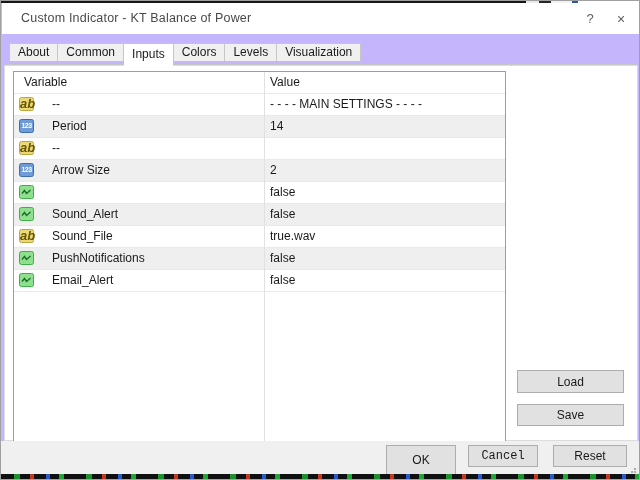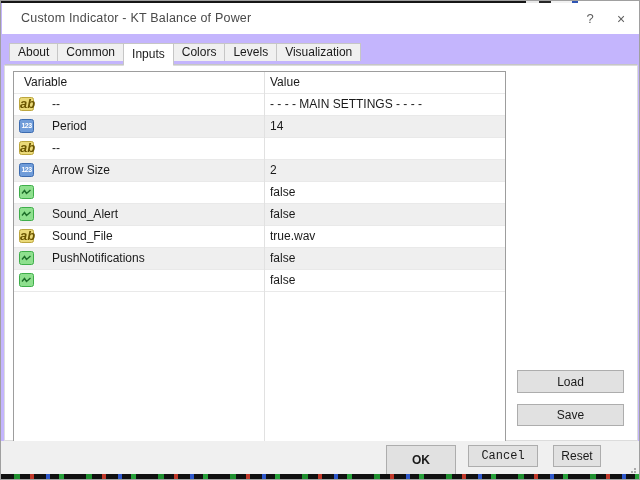--- a/index.html
+++ b/index.html
@@ -61,23 +61,23 @@
     font-size:7px; line-height:12px; letter-spacing:-0.5px;}
   .picon.bool{background:#8ee08e; border:1px solid #3fae4a; padding:0;}
   .picon.bool svg{display:block; margin:2px auto 0;}
   
   .btn{position:absolute; background:#e1e1e1; border:1px solid #adadad; box-sizing:border-box;
     font-family:"Liberation Sans", sans-serif; font-size:12px; color:#1a1a1a; text-align:center;
     padding:0; cursor:default;}
   .btn-load{left:512px; top:304px; width:107px; height:23px;}
   .btn-save{left:512px; top:338px; width:107px; height:22px;}
   .footer{position:absolute; left:0; top:440px; width:640px; height:33px; background:#f0f0f0;}
-  .btn-ok{left:385px; top:4px; width:70px; height:30px;font-weight:bold;}
+  .btn-ok{left:385px; top:4px; width:70px; height:30px;}
   .btn-cancel{left:467px; top:4px; width:70px; height:22px;font-family:Liberation Mono, monospace;}
-  .btn-reset{left:552px; top:4px; width:48px; height:22px;}
+  .btn-reset{left:552px; top:4px; width:74px; height:22px;}
   .resize-grip{position:absolute; right:5px; bottom:3px; width:9px; height:9px;}
 </style>
 </head>
 <body>
 
 <div class="screen">
   <div class="bg-top-strip"></div>
 
   <div class="titlebar">
     <span class="title">Custom Indicator - KT Balance of Power</span>
@@ -150,20 +150,21 @@
             </span>
             <span class="vcell">PushNotifications</span>
             <span class="valcell">false</span>
           </div>
           <div class="trow">
             <span class="picon bool">
               <svg width="11" height="8" viewBox="0 0 11 8">
                 <polyline points="1,5.5 3.5,2.5 5.5,5.5 9.5,2" fill="none" stroke="#1e6f2a" stroke-width="1.4"></polyline>
               </svg>
             </span>
+            <span class="vcell">Email_Alert</span>
             <span class="valcell">false</span>
           </div>
         </div>
       <div class="col-divider"></div>
     </div>
     <button class="btn btn-save">Save</button>
     <button class="btn btn-load">Load</button>
   </div>
 
   <div class="footer">

